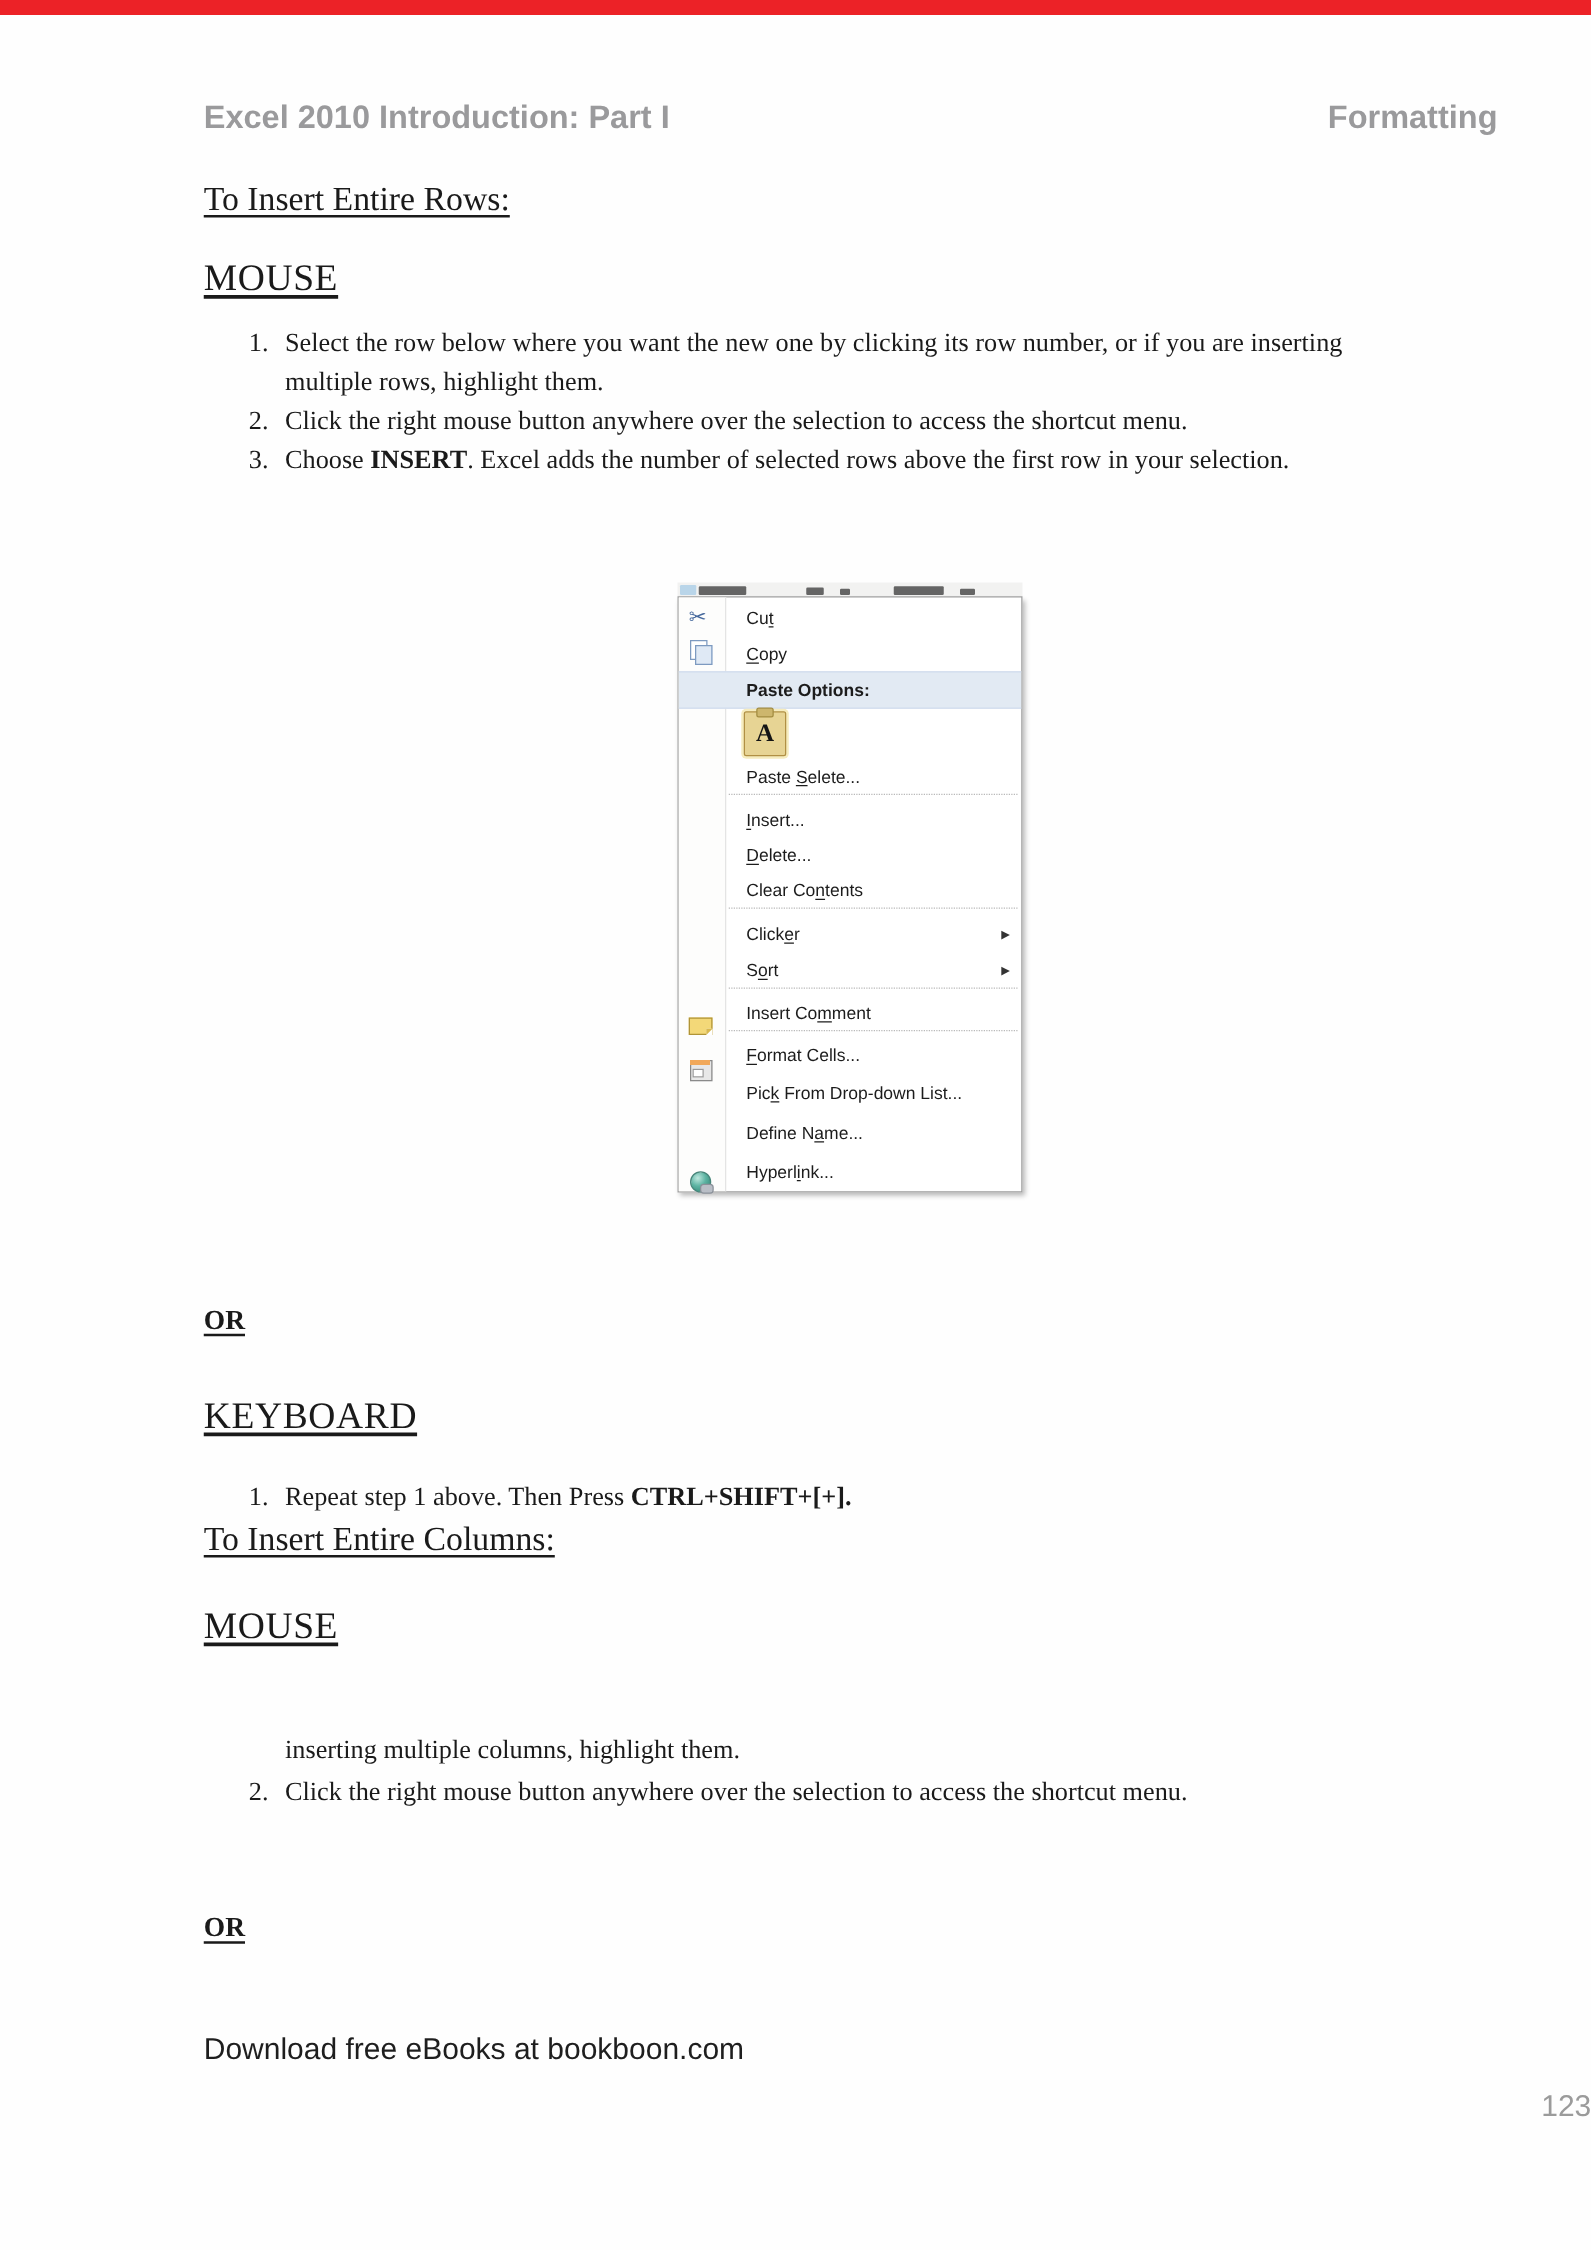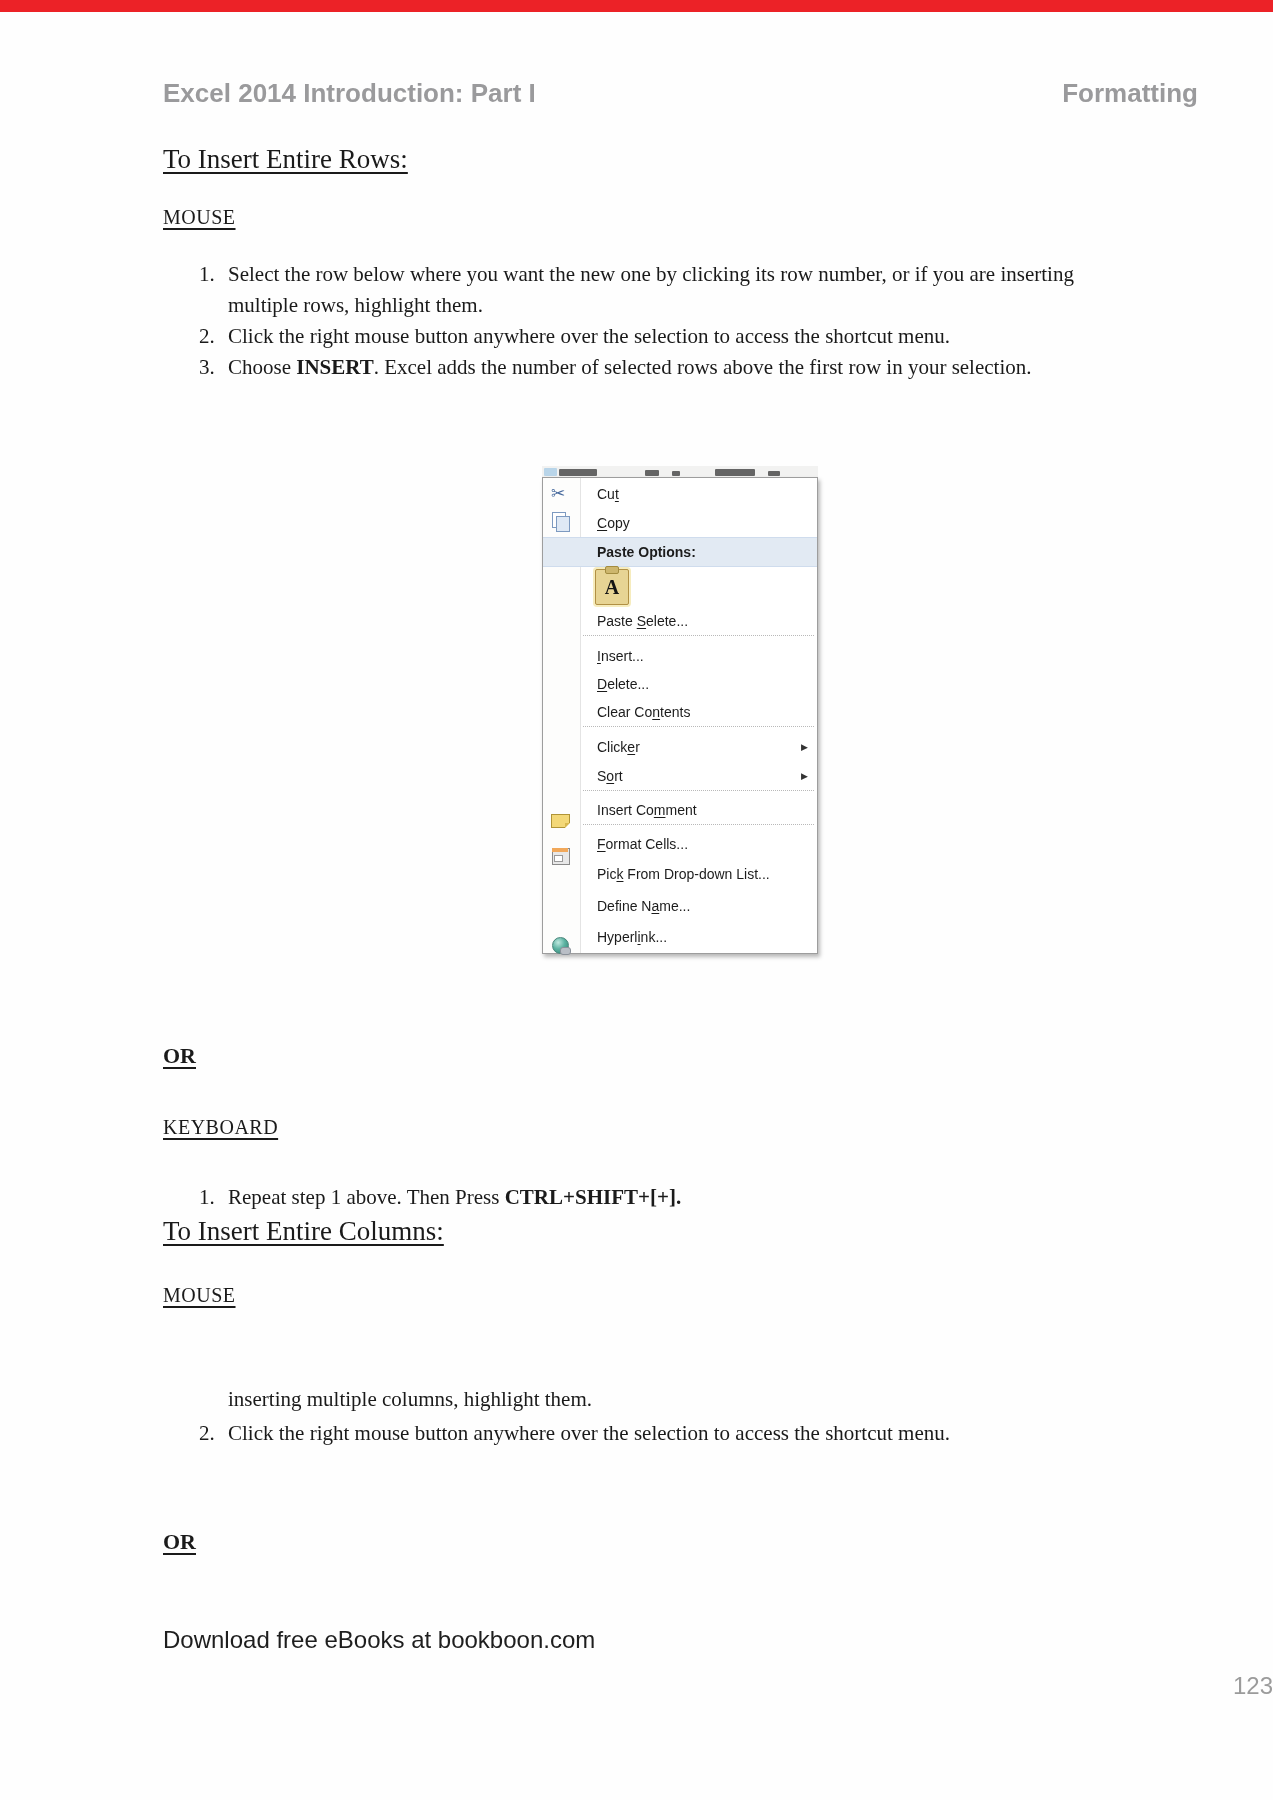--- a/index.html
+++ b/index.html
@@ -9,21 +9,21 @@
   
   .accent-bar{position:absolute;left:0;top:0;width:1273px;height:12px;background:#ec2227;}
 
   
   .runhead{position:absolute;top:78px;left:163px;right:75px;display:flex;justify-content:space-between;
            font-family:"Liberation Sans",sans-serif;font-weight:700;font-size:26px;color:#9a9a9c;}
 
   
   .h-bold{position:absolute;left:163px;font-size:27px;font-weight:400;text-decoration:underline;
           text-underline-offset:4px;white-space:nowrap;}
-  .h-caps{position:absolute;left:163px;font-size:20px;font-weight:400;text-decoration:underline;
+  .h-caps{position:absolute;left:163px;font-size:30px;font-weight:400;text-decoration:underline;
           text-underline-offset:4px;letter-spacing:.5px;white-space:nowrap;}
   .h-or{position:absolute;left:163px;font-size:22px;font-weight:700;text-decoration:underline;
         text-underline-offset:4px;white-space:nowrap;}
 
   
   .doclist{position:absolute;left:199px;right:0;}
   .dline{position:absolute;left:0;white-space:nowrap;font-size:21px;}
   .dline .num{display:inline-block;width:29px;}
   .dline b{font-weight:700;margin-top:18px;}
 
@@ -78,21 +78,21 @@
            font-family:"Liberation Sans",sans-serif;font-size:24px;color:#9b9b9b;}
 </style>
 </head>
 <body>
 
 <div class="page">
 
   <div class="accent-bar"></div>
 
   <div class="runhead">
-    <span>Excel 2014 Introduction: Part I</span>
+    <span>Excel 2010 Introduction: Part I</span>
     <span>Formatting</span>
   </div>
 
   <div class="h-bold" style="top:144px">To Insert Entire Rows:</div>
   <div class="h-caps" style="top:206px">MOUSE</div>
 
   <div class="doclist" style="top:262px;height:130px">
     <div class="dline" style="top:0">
       <span class="num">1.</span><span>Select the row below where you want the new one by clicking its row number, or if you are inserting</span>
     </div>

